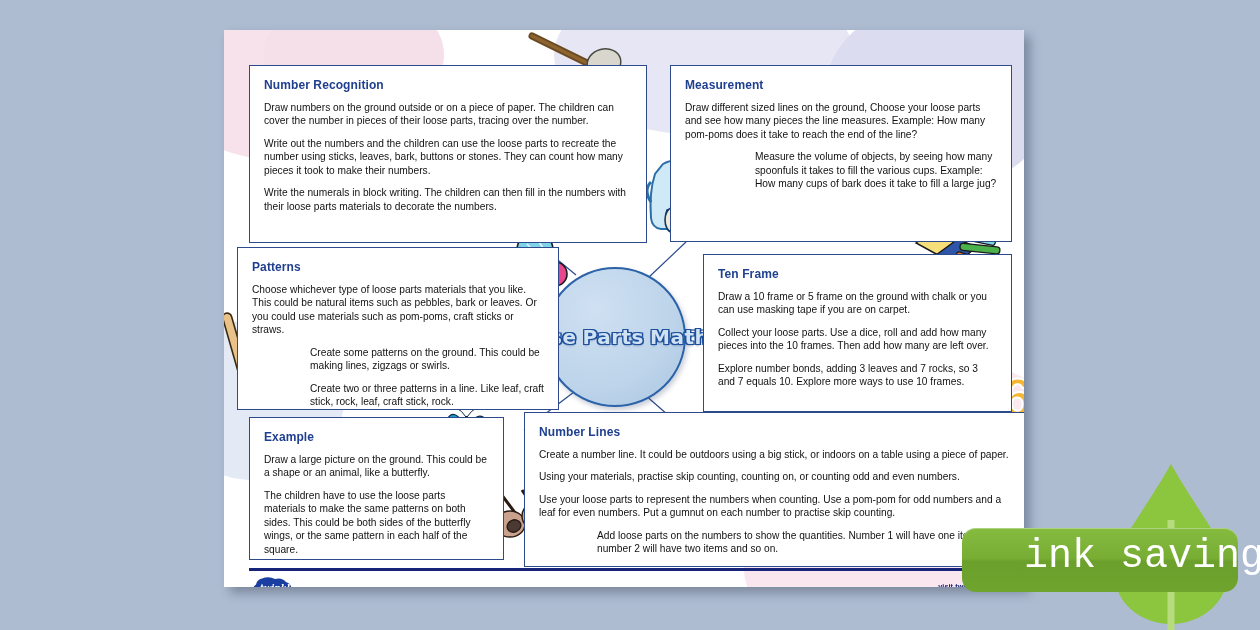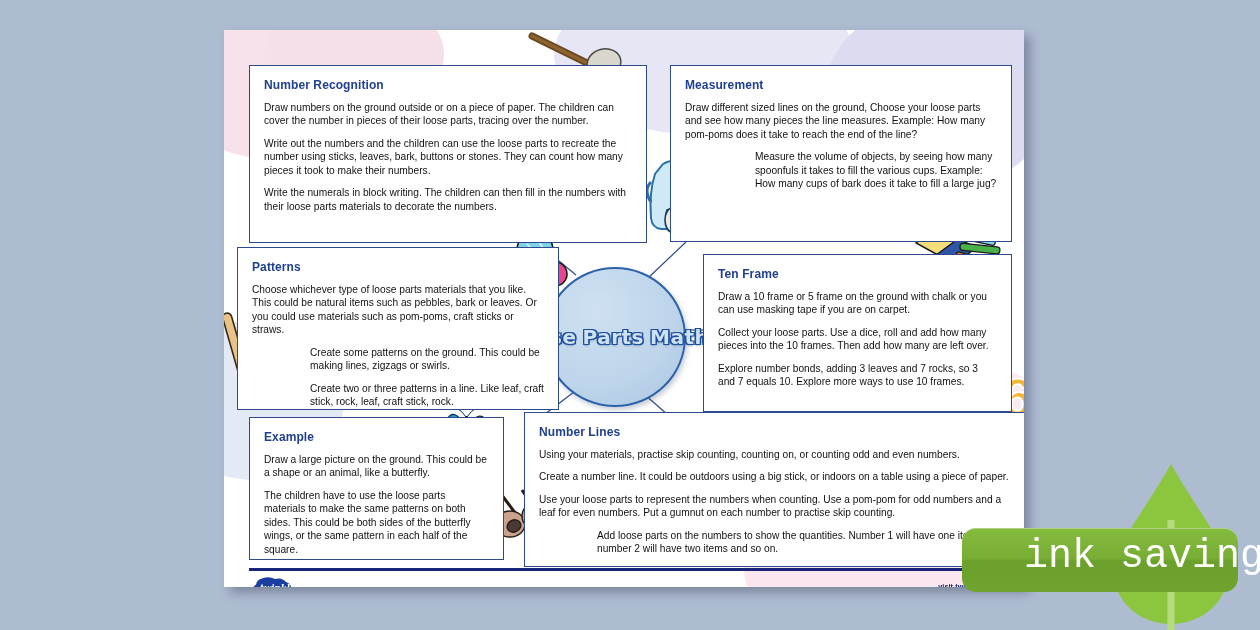--- a/index.html
+++ b/index.html
@@ -265,22 +265,22 @@
       <div class="inner">
         <h2>Example</h2>
         <p>Draw a large picture on the ground. This could be a shape or an animal, like a butterfly.</p>
         <p>The children have to use the loose parts materials to make the same patterns on both sides. This could be both sides of the butterfly wings, or the same pattern in each half of the square.</p>
       </div>
     </div>
 
     <div class="box" id="box-number-lines">
       <div class="inner">
         <h2>Number Lines</h2>
+        <p>Create a number line. It could be outdoors using a big stick, or indoors on a table using a piece of paper.</p>
         <p>Using your materials, practise skip counting, counting on, or counting odd and even numbers.</p>
-        <p>Create a number line. It could be outdoors using a big stick, or indoors on a table using a piece of paper.</p>
         <p>Use your loose parts to represent the numbers when counting. Use a pom-pom for odd numbers and a leaf for even numbers. Put a gumnut on each number to practise skip counting.</p>
         <p class="indent2">Add loose parts on the numbers to show the quantities. Number 1 will have one item, number 2 will have two items and so on.</p>
       </div>
     </div>
 
     <div class="footrule"></div>
 
     <svg class="twinkl" viewBox="0 0 92 46">
       <path d="M20 4 q14 -5 26 1 q14 -4 22 6 q12 4 10 14 q3 11 -10 14 q-8 9 -22 6 q-14 6 -26 0 q-14 -1 -16 -12 q-6 -10 4 -17 q2 -10 12 -12 z" fill="#1b3fa0"></path>
       <text x="46" y="28" text-anchor="middle" fill="#ffffff" font-family="DejaVu Serif, serif" font-style="italic" font-weight="700" font-size="17">twinkl</text>

